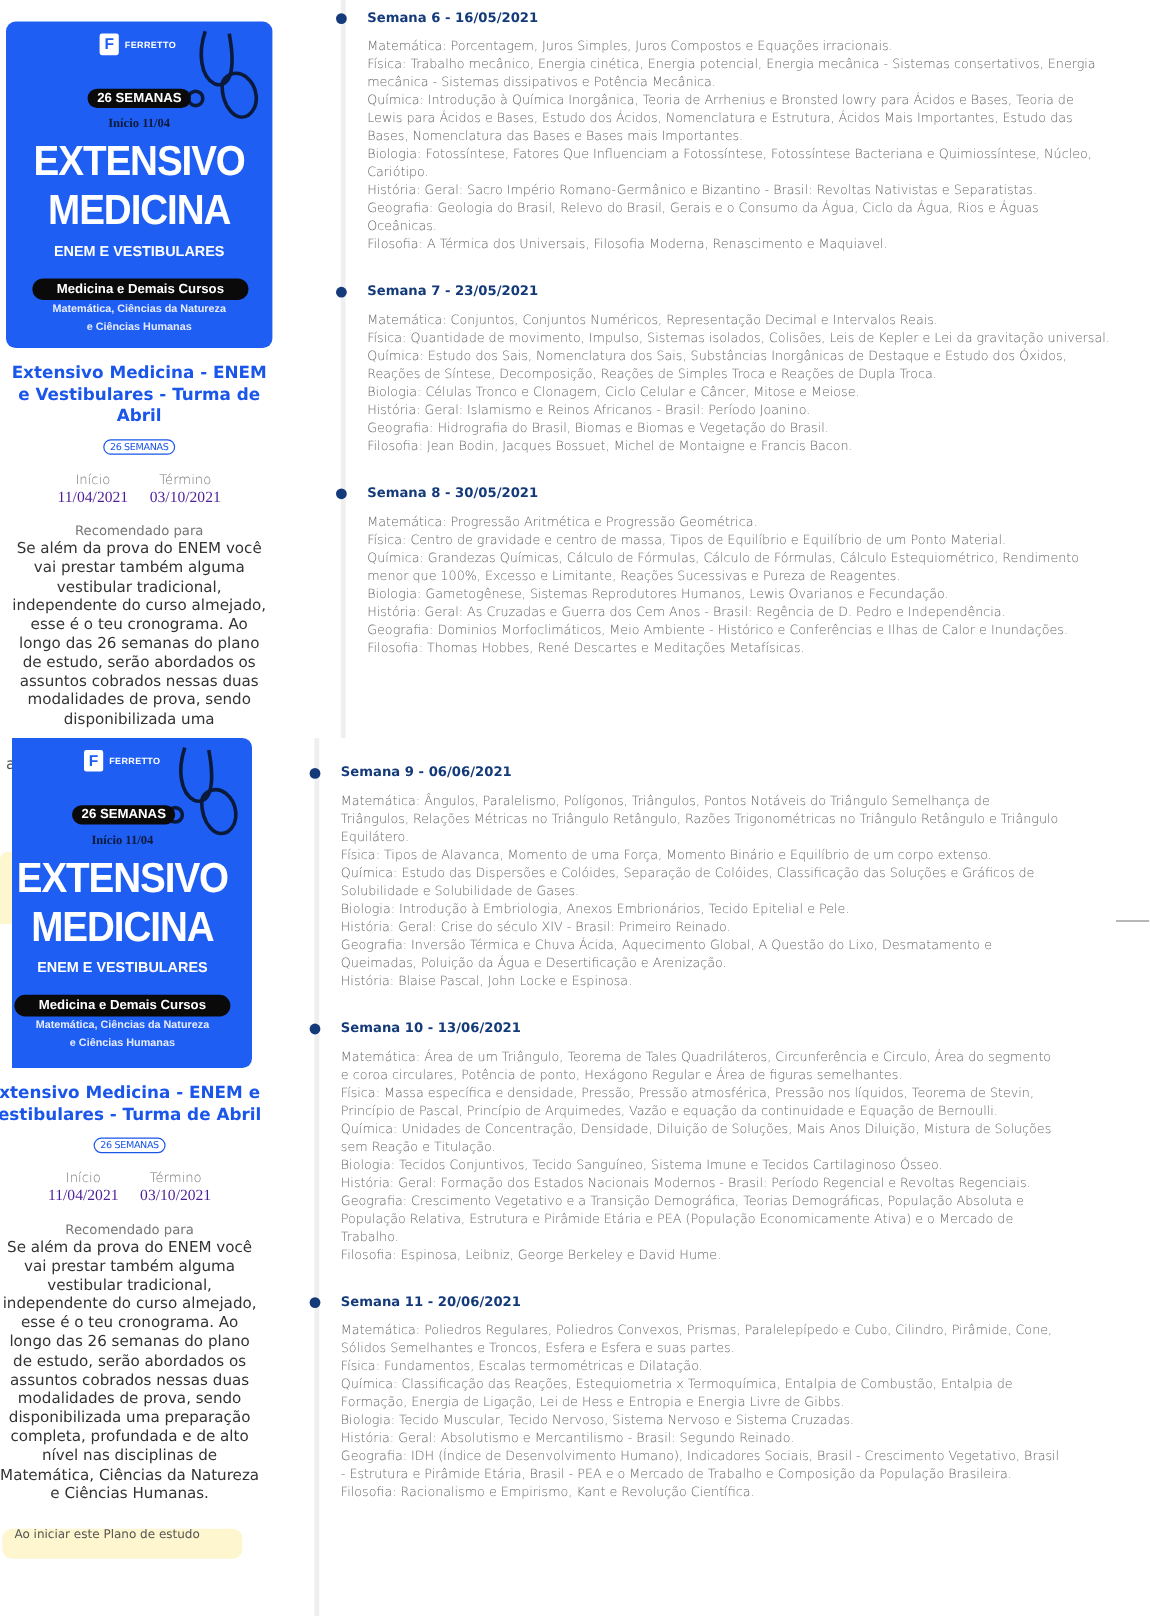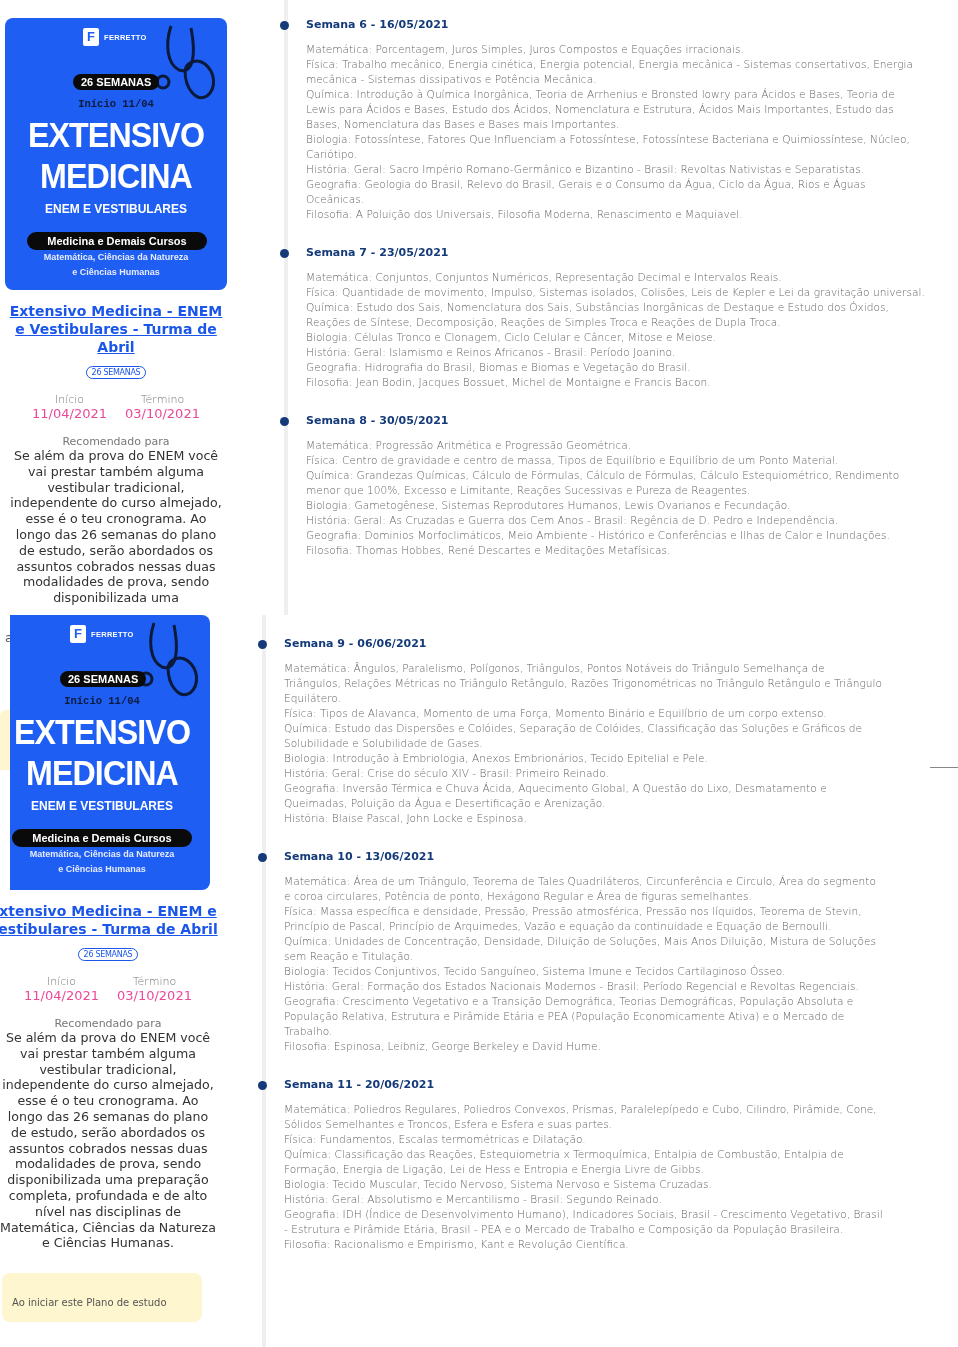--- a/index.html
+++ b/index.html
@@ -18,41 +18,41 @@
   .cover {
     position: relative; width: 222px; height: 272px; margin-left: 5px; margin-top: 18px;
     background: #1e5ef3; border-radius: 8px; color: #fff; overflow: hidden;
   }
   .panel-bottom .cover { margin-top: 0; margin-left: 18px; width: 200px; height: 275px; border-radius: 0 8px 8px 0; }
   .cover-logo { position: absolute; top: 10px; left: 78px; display: flex; align-items: center; gap: 5px; }
   .logo-box { width: 16px; height: 18px; background: #fff; color: #1e5ef3; font-weight: bold; font-size: 13px; line-height: 18px; text-align: center; border-radius: 2px; font-family: "Liberation Sans", sans-serif; }
   .logo-text { font-size: 7.5px; font-weight: bold; letter-spacing: 0.3px; font-family: "Liberation Sans", sans-serif; }
   .stetho { position: absolute; top: 6px; right: 8px; }
   .cover-weeks { position: absolute; top: 56px; left: 68px; background: #0a0a0a; border-radius: 10px; padding: 2px 8px; font-size: 11px; font-weight: bold; font-family: "Liberation Sans", sans-serif; }
-  .cover-start { position: absolute; top: 80px; left: 0; width: 222px; text-align: center; color: #0d1a3a; font-size: 10.5px; font-weight: bold; font-family: Liberation Mono, monospace; }
+  .cover-start { position: absolute; top: 80px; left: 0; width: 222px; text-align: center; color: #0d1a3a; font-size: 10.5px; font-weight: bold; font-family: Liberation Serif, serif; }
   .cover-title { position: absolute; top: 96px; left: 0; width: 222px; text-align: center; font-family: "Liberation Sans", sans-serif; font-weight: bold; font-size: 35px; line-height: 41px; letter-spacing: -1px; transform: scaleX(0.92); }
   .cover-sub { position: absolute; top: 184px; left: 0; width: 222px; text-align: center; font-size: 12px; font-weight: bold; font-family: "Liberation Sans", sans-serif; }
   .cover-pill { position: absolute; top: 214px; left: 22px; width: 180px; background: #0a0a0a; border-radius: 10px; font-size: 11px; font-weight: bold; text-align: center; padding: 3px 12px; font-family: "Liberation Sans", sans-serif; }
   .cover-areas { position: absolute; top: 232px; left: 0; width: 222px; text-align: center; font-size: 9px; line-height: 15px; font-weight: bold; color: #e6ecff; font-family: "Liberation Sans", sans-serif; }
   .panel-bottom .cover-logo { left: 60px; }
   .panel-bottom .cover-weeks { left: 50px; }
   .panel-bottom .cover-start,
   .panel-bottom .cover-title,
   .panel-bottom .cover-sub,
   .panel-bottom .cover-areas { width: 200px; left: -8px; }
   .panel-bottom .cover-pill { left: 2px; }
 
-  .course-title { margin-top: 12px; color: #1a56ea; font-weight: bold; font-size: 14px; line-height: 18px; font-family: "DejaVu Sans", sans-serif; padding: 0 4px; text-decoration: underline; }
+  .course-title { margin-top: 12px; color: #1a56ea; font-weight: bold; font-size: 14px; line-height: 18px; font-family: "DejaVu Sans", sans-serif; padding: 0 4px; }
   .weeks-badge { display: inline-block; margin-top: 10px; border: 1px solid #1a56ea; color: #1a56ea; border-radius: 9px; font-size: 8px; padding: 1px 5px; letter-spacing: -0.3px; }
   .dates { display: flex; justify-content: center; gap: 18px; margin-top: 14px; align-items: flex-end; }
   .date-col .lbl { font-size: 11px; color: #777; font-weight: 300; }
-  .date-col .val { font-size: 13px; color: #ec4899; }
+  .date-col .val { font-size: 13px; color: #4c1d95; font-family: Liberation Serif, serif; }
   .rec-label { margin-top: 14px; font-size: 11px; color: #777; }
   .rec-text { font-size: 12.6px; line-height: 15.8px; color: #333; padding: 0 8px; }
-  .notice { margin: 22px 0 0 10px; width: 200px; background: #fdf6cf; border-radius: 8px; padding: 24px 10px 14px; font-size: 10px; color: #555; text-align: left; }
+  .notice { margin: 22px 0 0 10px; width: 200px; background: #fdf6cf; border-radius: 8px; padding: 0 10px 14px; font-size: 10px; color: #555; text-align: left; }
 
   
   .timeline { position: absolute; top: 0; }
   .panel-top .timeline { left: 280px; }
   .panel-bottom .timeline { left: 258px; top: 0; }
   .tl-line { position: absolute; left: 4px; top: 0; bottom: 0; width: 4px; background: #efefef; }
   .panel-top .tl-line { top: 0; height: 615px; }
   .panel-bottom .tl-line { height: 732px; }
   .week { position: relative; padding-left: 26px; }
   .week-dot { position: absolute; left: 0; top: 5px; width: 9px; height: 9px; border-radius: 50%; background: #143a7a; }
@@ -105,31 +105,31 @@
         <div class="val">03/10/2021</div>
       </div>
     </div>
     <div class="rec-label">Recomendado para</div>
     <p class="rec-text">Se além da prova do ENEM você vai prestar também alguma vestibular tradicional, independente do curso almejado, esse é o teu cronograma. Ao longo das 26 semanas do plano de estudo, serão abordados os assuntos cobrados nessas duas modalidades de prova, sendo disponibilizada uma</p>
   </aside>
 
   <div class="timeline">
     <div class="tl-line"></div>
 
-    <div class="week" style="margin-top:16px">
+    <div class="week" style="margin-top:6px">
       <span class="week-dot"></span>
       <div class="week-title">Semana 6 - 16/05/2021</div>
       <div class="week-body">
         <p>Matemática: Porcentagem, Juros Simples, Juros Compostos e Equações irracionais.</p>
         <p>Física: Trabalho mecânico, Energia cinética, Energia potencial, Energia mecânica - Sistemas consertativos, Energia mecânica - Sistemas dissipativos e Potência Mecânica.</p>
         <p>Química: Introdução à Química Inorgânica, Teoria de Arrhenius e Bronsted lowry para Ácidos e Bases, Teoria de Lewis para Ácidos e Bases, Estudo dos Ácidos, Nomenclatura e Estrutura, Ácidos Mais Importantes, Estudo das Bases, Nomenclatura das Bases e Bases mais Importantes.</p>
         <p>Biologia: Fotossíntese, Fatores Que Influenciam a Fotossíntese, Fotossíntese Bacteriana e Quimiossíntese, Núcleo, Cariótipo.</p>
         <p>História: Geral: Sacro Império Romano-Germânico e Bizantino - Brasil: Revoltas Nativistas e Separatistas.</p>
         <p>Geografia: Geologia do Brasil, Relevo do Brasil, Gerais e o Consumo da Água, Ciclo da Água, Rios e Águas Oceânicas.</p>
-        <p>Filosofia: A Poluição dos Universais, Filosofia Moderna, Renascimento e Maquiavel.</p>
+        <p>Filosofia: A Térmica dos Universais, Filosofia Moderna, Renascimento e Maquiavel.</p>
       </div>
     </div>
 
     <div class="week" style="margin-top:22px">
       <span class="week-dot"></span>
       <div class="week-title">Semana 7 - 23/05/2021</div>
       <div class="week-body">
         <p>Matemática: Conjuntos, Conjuntos Numéricos, Representação Decimal e Intervalos Reais.</p>
         <p>Física: Quantidade de movimento, Impulso, Sistemas isolados, Colisões, Leis de Kepler e Lei da gravitação universal.</p>
         <p>Química: Estudo dos Sais, Nomenclatura dos Sais, Substâncias Inorgânicas de Destaque e Estudo dos Óxidos, Reações de Síntese, Decomposição, Reações de Simples Troca e Reações de Dupla Troca.</p>

